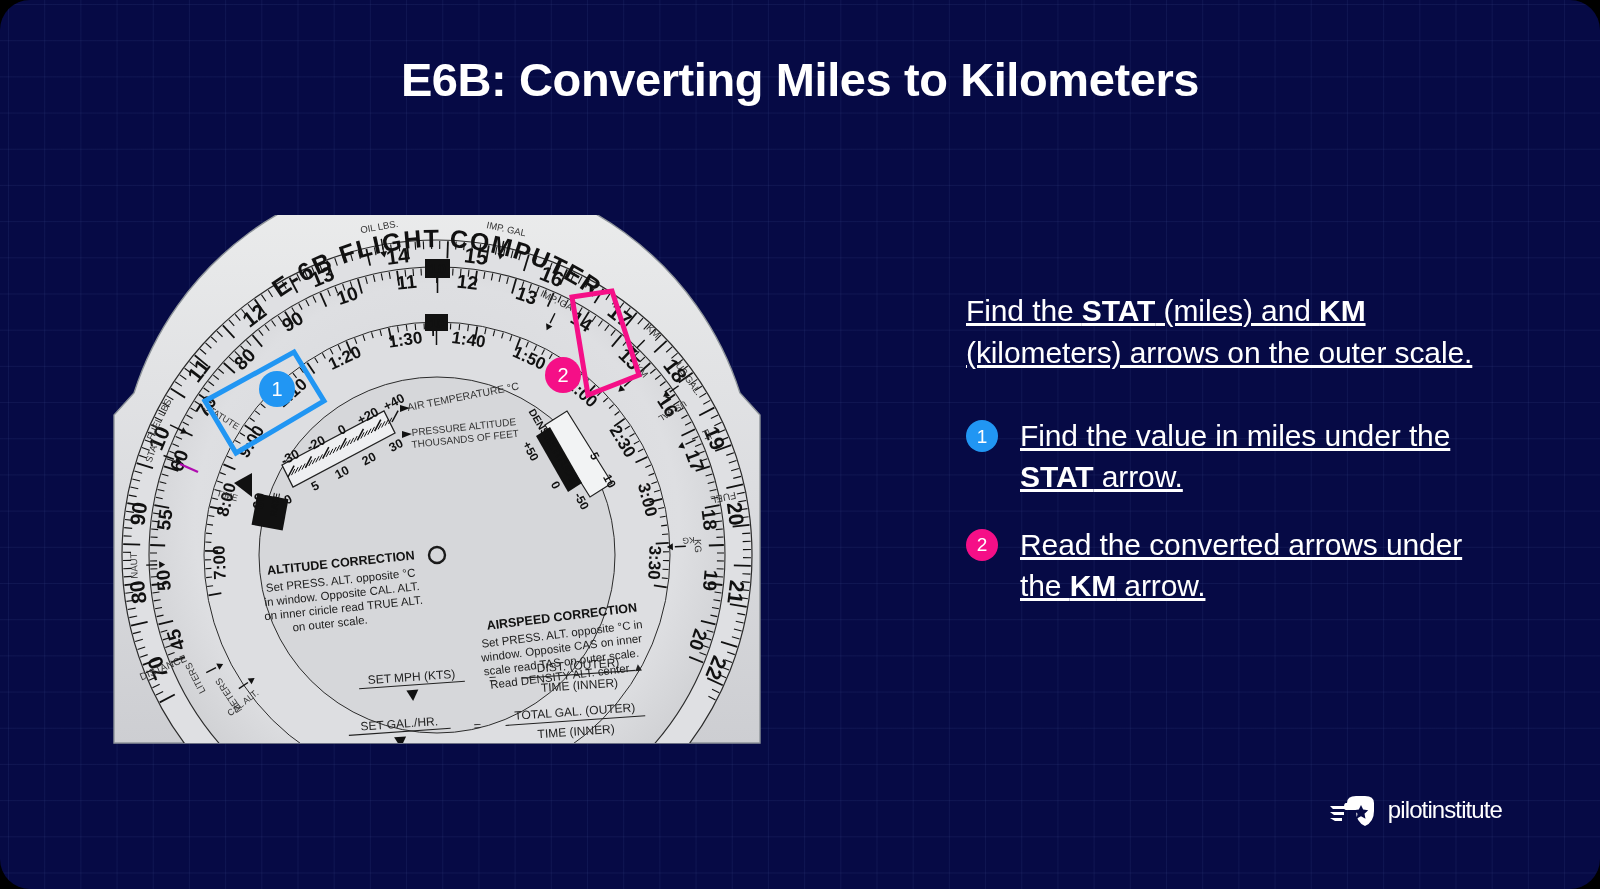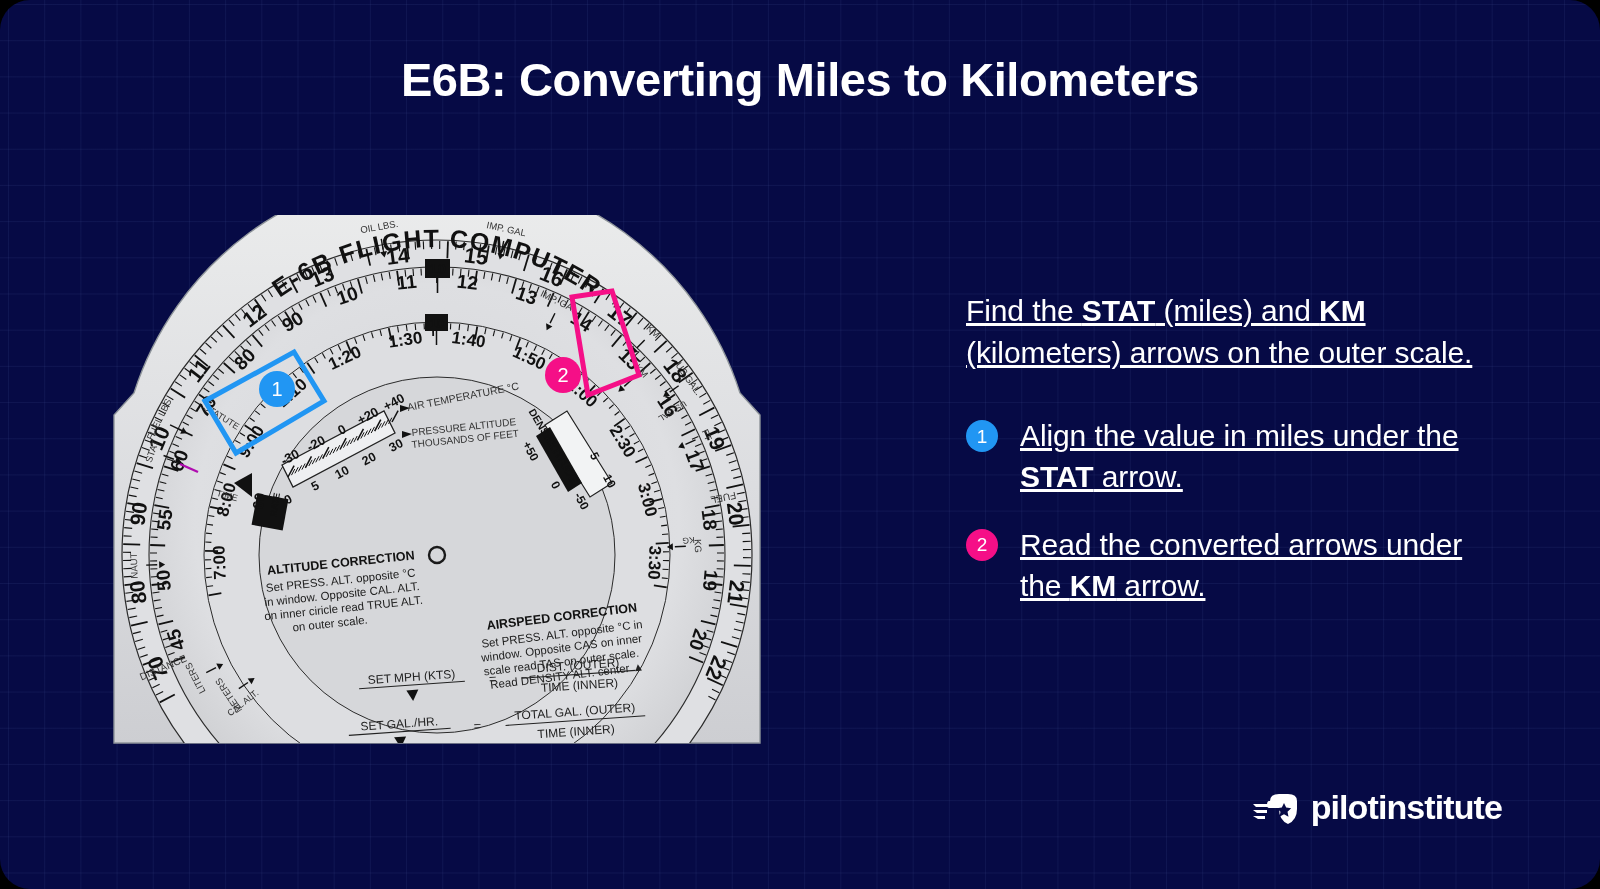--- a/index.html
+++ b/index.html
@@ -69,21 +69,21 @@
   .badge.b2 { background: #f50f87; }
 
   
   #logo {
     position: absolute;
     right: 98px; bottom: 62px;
     display: flex; align-items: center; gap: 13px;
   }
   #logo .mark { width: 46px; height: 34px; display:block; }
   #logo .wordmark {
-    color: #fff; font-size: 34px; font-weight: bold; letter-spacing: -0.9px;
+    color: #fff; font-size: 24px; font-weight: normal; letter-spacing: -0.9px;
   }
 
   
   #e6b-wrap {
     position: absolute;
     left: 112px; top: 215px;
     width: 650px; height: 530px;
   }
   #e6b { display: block; }
 
@@ -790,21 +790,21 @@
         <text class="mkbadge-t" x="451" y="167">2</text>
       </g>
     </svg>
   </div>
 
   <div id="copy">
     <p class="lead"><span>Find the </span><b>STAT</b><span> (miles) and </span><b>KM</b><span> (kilometers) arrows on the outer scale.</span></p>
 
     <div id="steps">
       <p class="step">
-        <span class="badge b1">1</span><span>Align the value in miles under the </span><b>STAT</b><span> arrow.</span>
+        <span class="badge b1">1</span><span>Find the value in miles under the </span><b>STAT</b><span> arrow.</span>
       </p>
       <p class="step">
         <span class="badge b2">2</span><span>Read the converted arrows under the </span><b>KM</b><span> arrow.</span>
       </p>
     </div>
   </div>
 
   <div id="logo">
     <svg class="mark" viewBox="0 0 46 34">
       <path d="M1 13 h16 v3 H4 Z M1 19 h14 v3 H5 Z M1 25 h12 v3 H6 Z" fill="#fff"></path>

